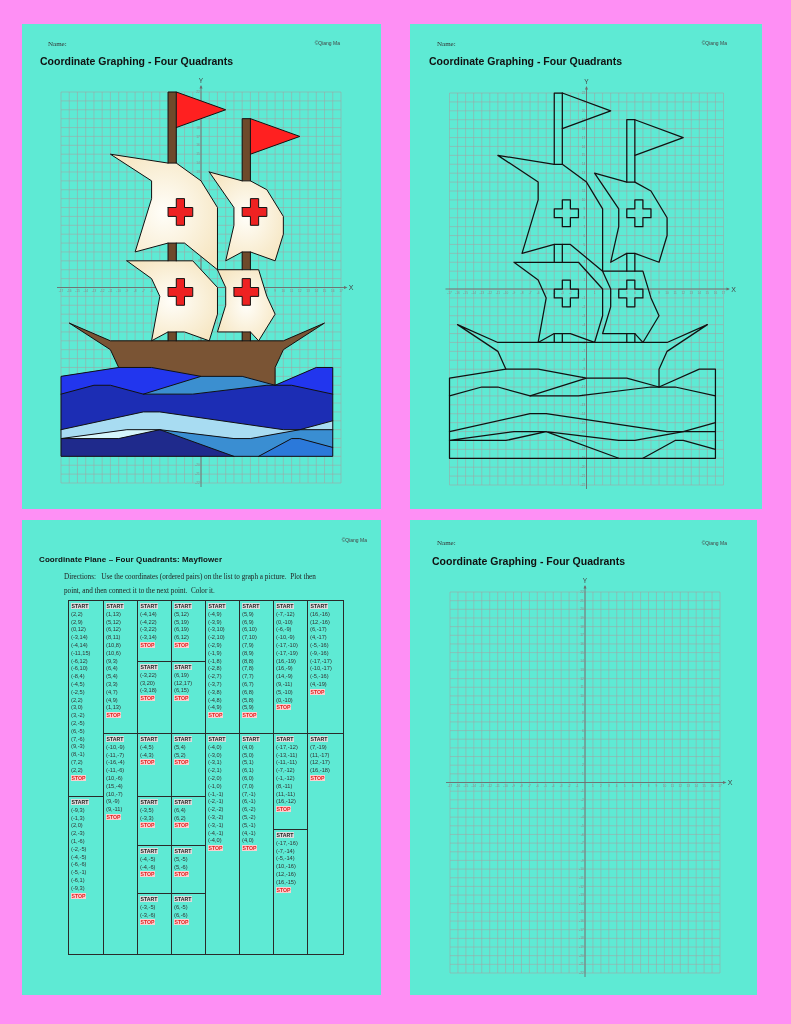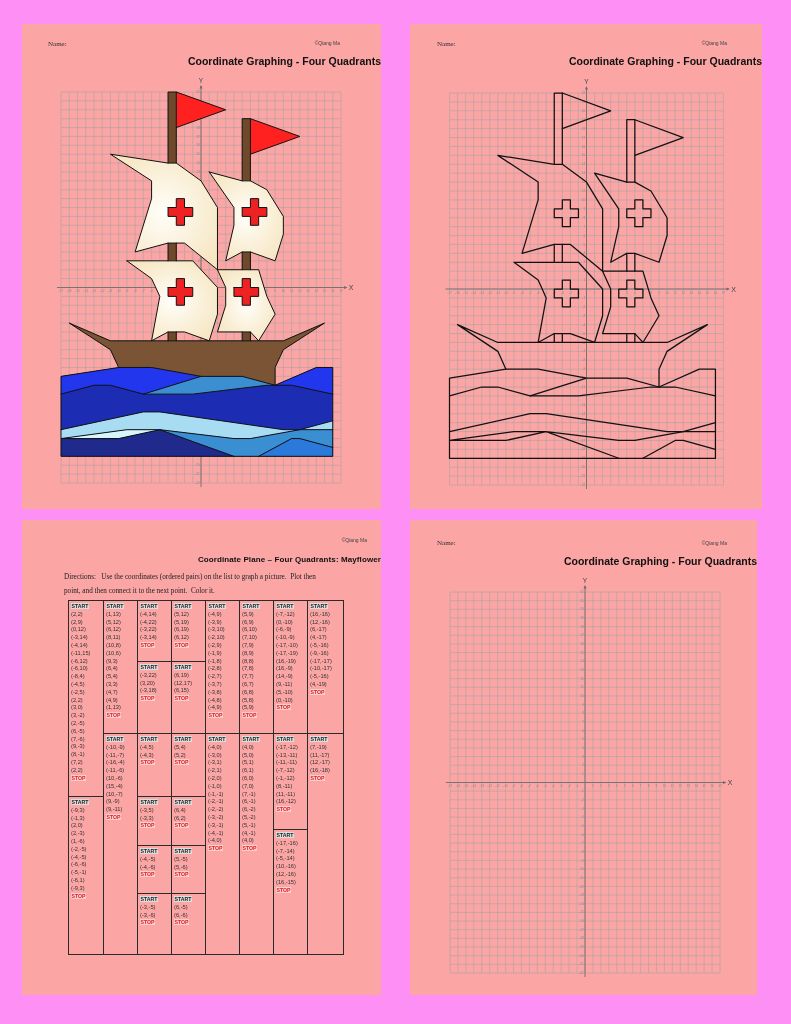--- a/index.html
+++ b/index.html
@@ -1,36 +1,36 @@
 <!DOCTYPE html>
 <html><head>
 <meta charset="utf-8">
 <style>
   html, body { margin:0; padding:0; }
   body {
     width:791px; height:1024px; position:relative; overflow:hidden;
     background:#fe8ff4;
     font-family:"Liberation Sans", sans-serif;
   }
-  .page { position:absolute; background:#fca5a5; }
+  .page { position:absolute; background:#5eead4; }
   #p1 { left:22px;  top:24px;  width:359px; height:485px; }
   #p2 { left:410px; top:24px;  width:352px; height:485px; }
   #p3 { left:22px;  top:520px; width:359px; height:475px; }
   #p4 { left:410px; top:520px; width:347px; height:475px; }
 
   .name-label {
     position:absolute; font-family:"Liberation Serif", serif;
     font-size:7px; color:#333; white-space:nowrap;
   }
   .copyright {
     position:absolute; font-family:"Liberation Sans", sans-serif;
     font-size:5px; color:#444; white-space:nowrap;
   }
   .title {
-    position:absolute; left:12px; right:0; text-align:right; white-space:nowrap;
+    position:absolute; left:0; right:0; text-align:left; white-space:nowrap;
     font-family:"Liberation Sans", sans-serif; font-weight:bold; font-size:10.5px; color:#111;
   }
   .grid-svg { position:absolute; left:0; top:0; }
 
   .list-title { font-size:8px; letter-spacing:0.1px; }
   .directions {
     position:absolute; left:42px; font-family:"Liberation Serif", serif;
     font-size:7.2px; color:#222; white-space:pre;
   }
 

